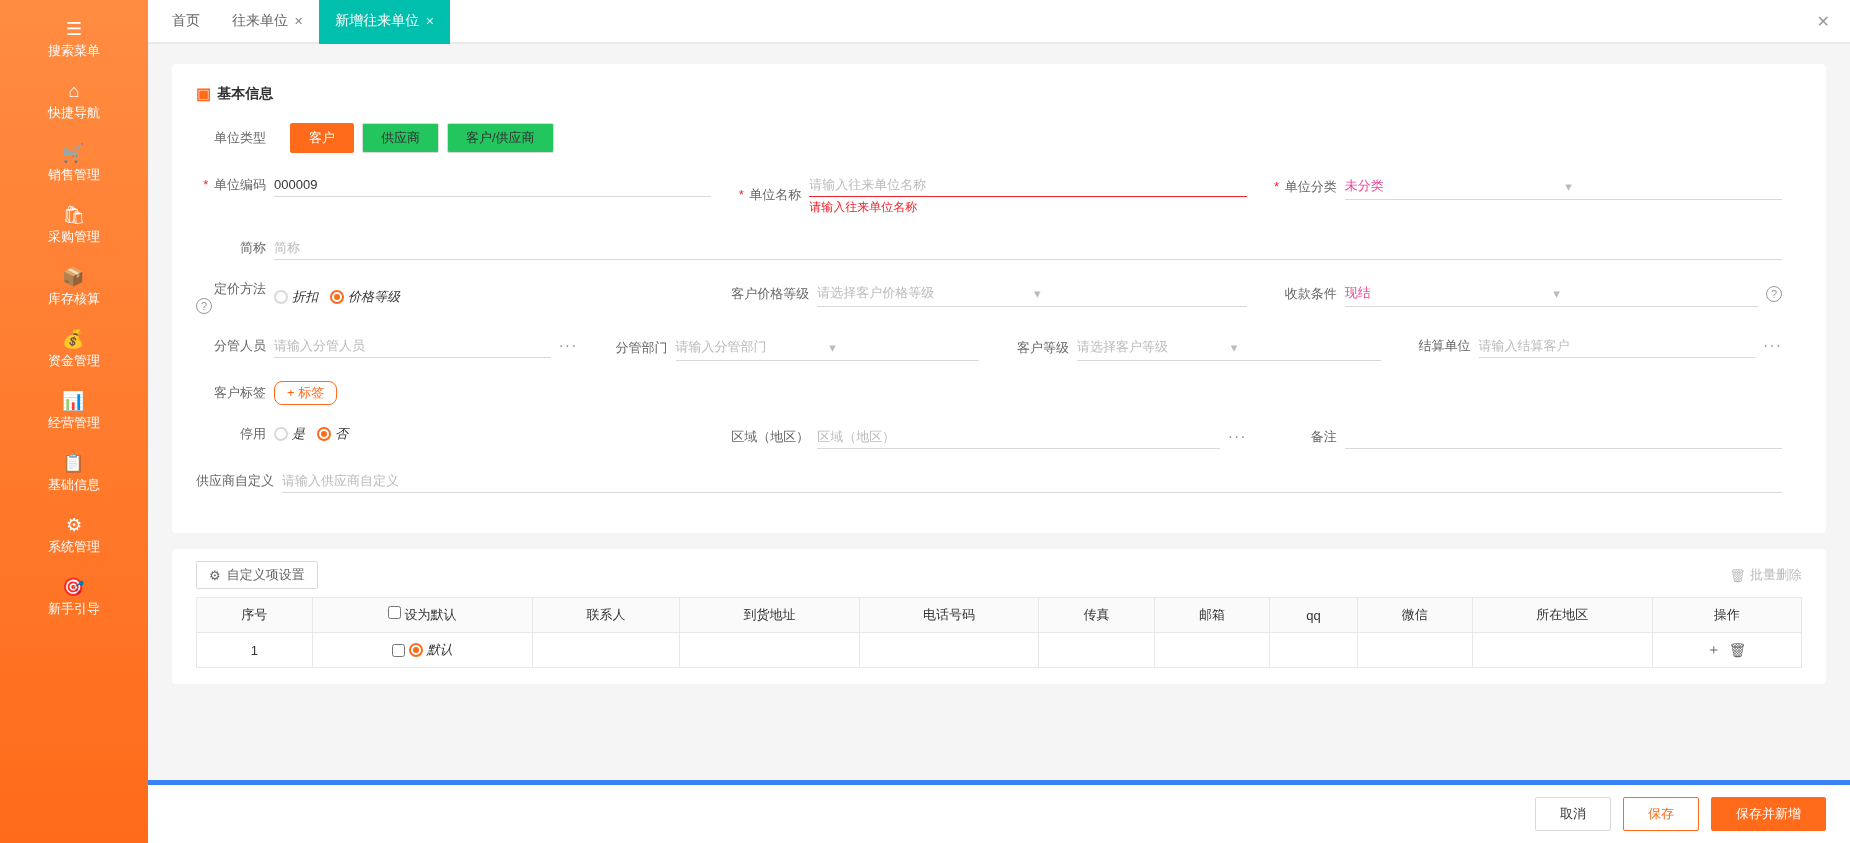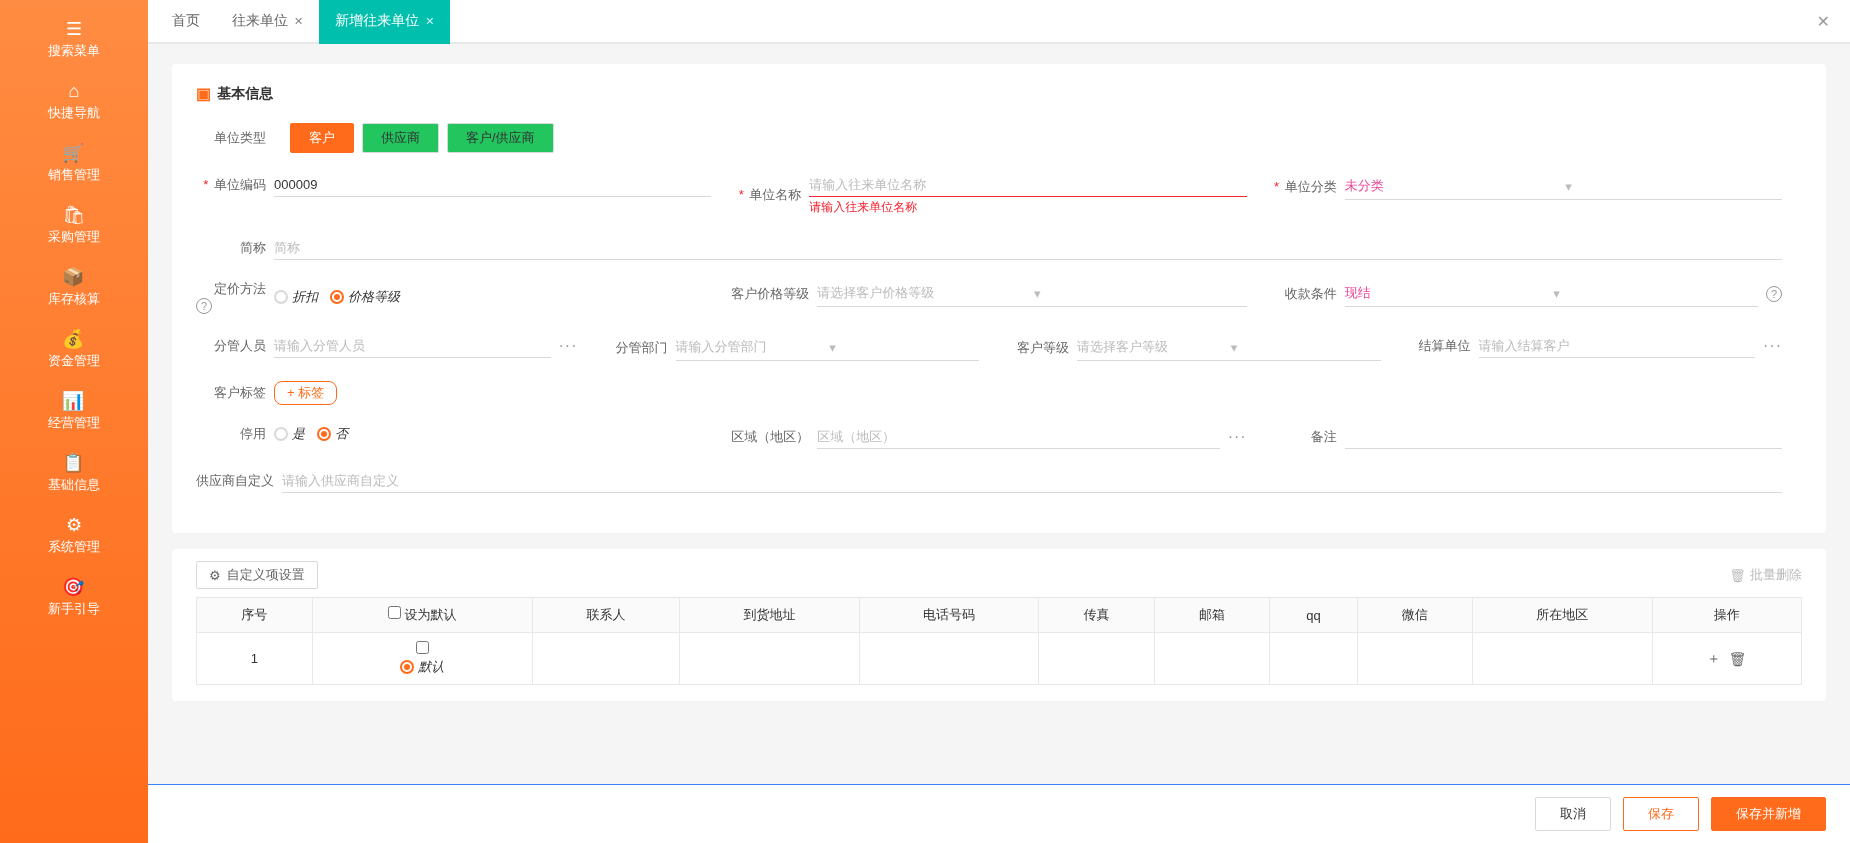--- a/index.html
+++ b/index.html
@@ -320,21 +320,21 @@
       color: #333;
     }
     .action-icons { display: flex; align-items: center; justify-content: center; gap: 8px; }
     .action-icon { cursor: pointer; color: #666; font-size: 14px; }
     .action-icon.add { color: #666; }
     .action-icon.del { color: #666; }
 
     
     .footer {
       background: #fff;
-      border-top: 1px solid #3b82f6;
+      border-top: 5px solid #3b82f6;
       padding: 12px 24px;
       display: flex;
       justify-content: flex-end;
       gap: 12px;
       flex-shrink: 0;
     }
     .btn-cancel {
       padding: 7px 24px;
       border: 1px solid #d9d9d9;
       background: #fff;
@@ -621,21 +621,21 @@
             <th>qq</th>
             <th>微信</th>
             <th>所在地区</th>
             <th>操作</th>
           </tr>
         </thead>
         <tbody>
           <tr>
             <td>1</td>
             <td>
-              <div style="display:flex;align-items:center;justify-content:center;gap:4px;flex-direction:column;">
+              <div style="display:flex;align-items:center;justify-content:center;gap:4px;">
                 <input type="checkbox" style="">
                 <div class="radio-item">
                   <div class="radio-circle checked"></div>
                   <span>默认</span>
                 </div>
               </div>
             </td>
             <td></td>
             <td></td>
             <td></td>

